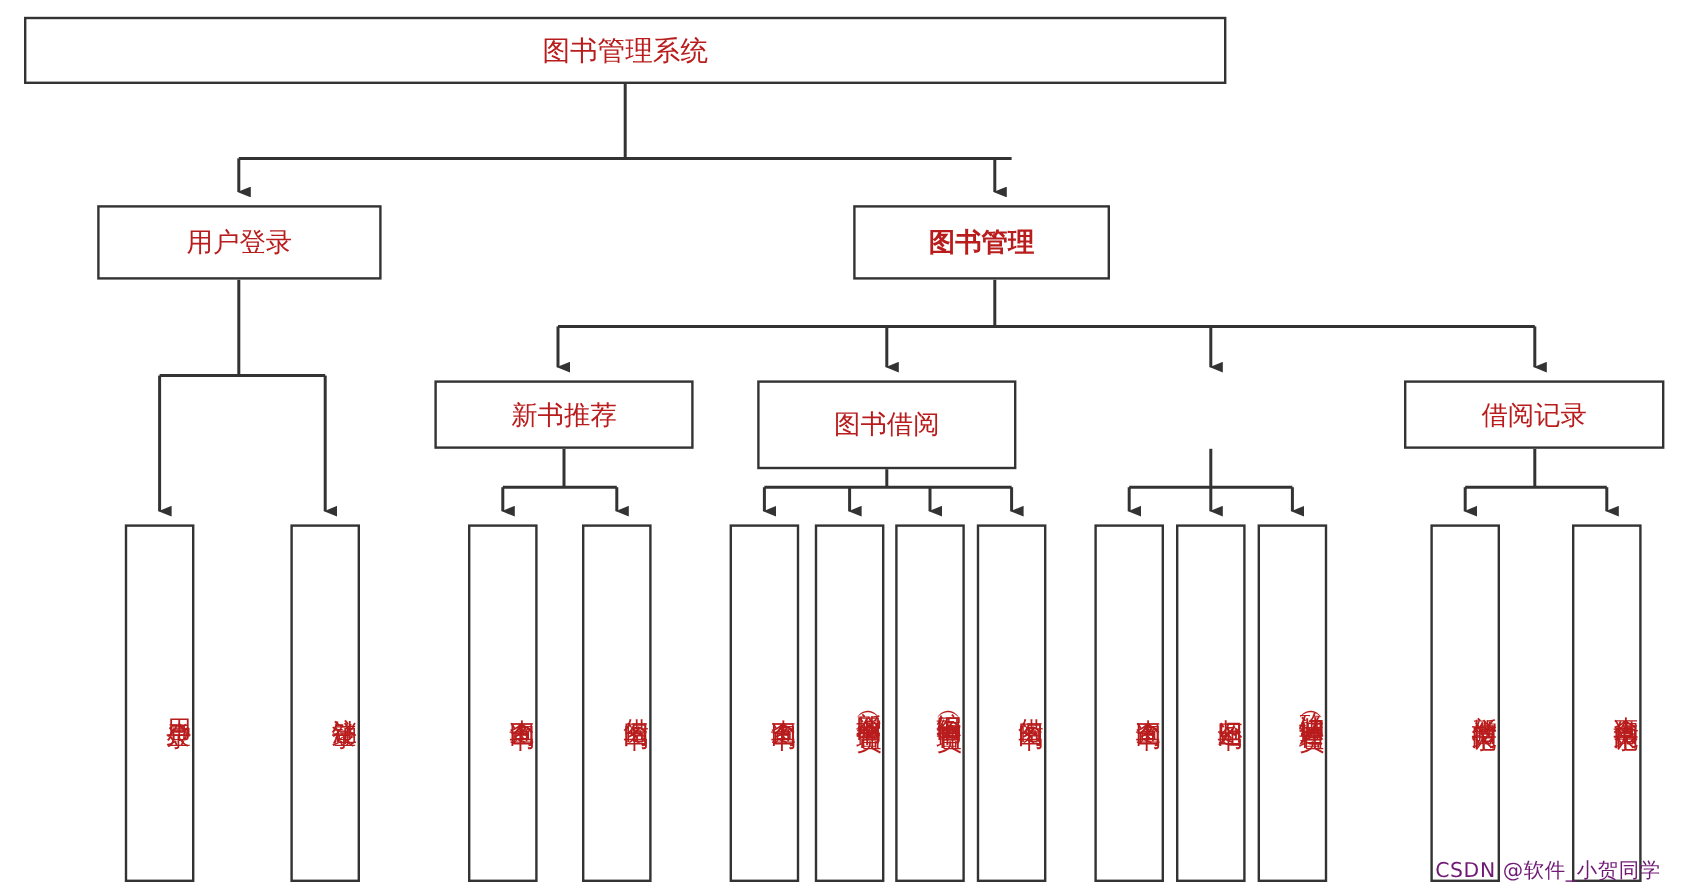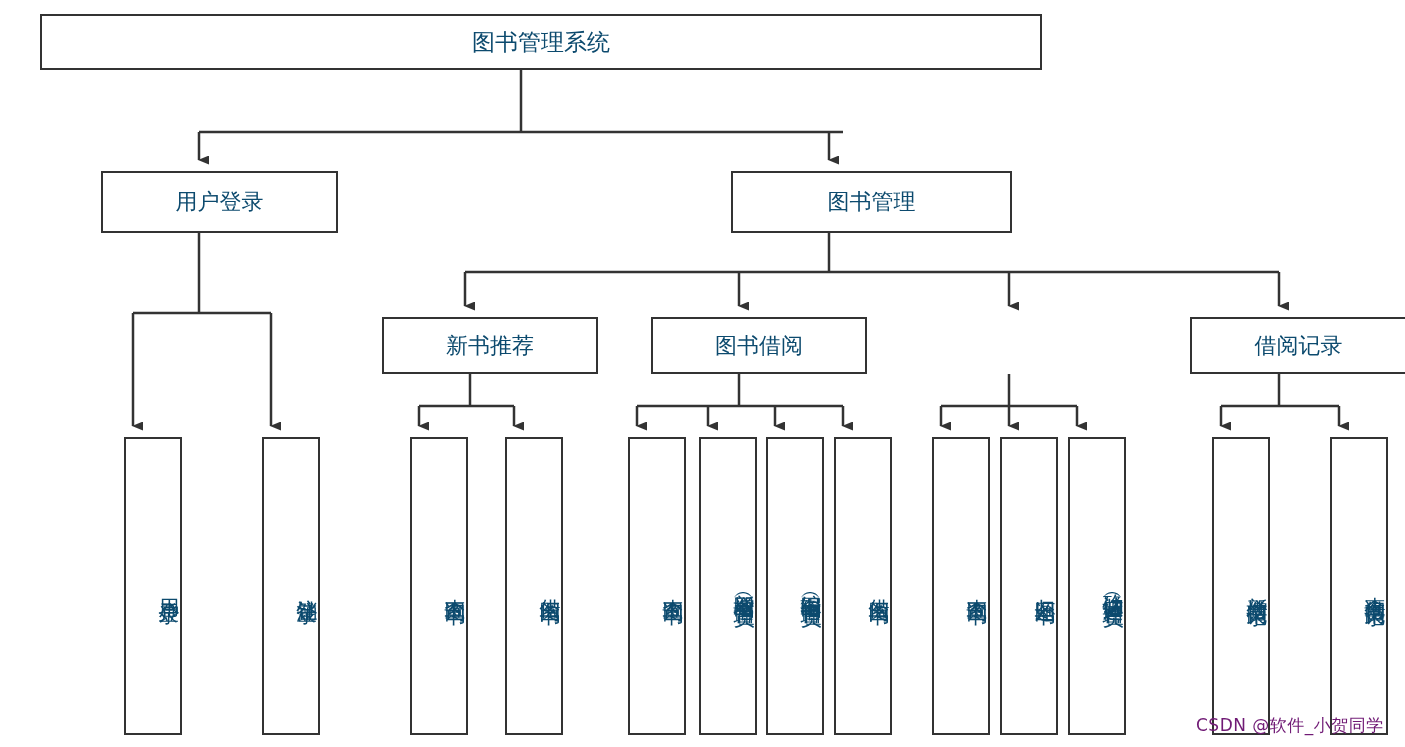--- a/index.html
+++ b/index.html
@@ -24,23 +24,22 @@
     pointer-events: none;
   }
   .node {
     position: absolute;
     box-sizing: border-box;
     background: #ffffff;
     border: 2.5px solid #333333;
     display: flex;
     align-items: center;
     justify-content: center;
-    color: #0c4a6e;
+    color: #b91c1c;
     z-index: 2;
-    margin-left: 20px;
   }
   .node.root      { font-size: 23px; }
   .node.level2    { font-size: 22px; }
   .node.level3    { font-size: 22px; font-family: Liberation Mono, monospace; }
   .node.leaf {
     font-size: 21px;
     writing-mode: vertical-rl;
     text-orientation: upright;
     letter-spacing: 2px;
     line-height: 1.05;
@@ -121,28 +120,28 @@
     </g>
   </svg>
 
   <div class="node root" style="left:20px; top:14px; width:1002px; height:56px;">
     <span class="label">图书管理系统</span>
   </div>
 
   <div class="node level2" style="left:81px; top:171px; width:237px; height:62px;">
     <span class="label">用户登录</span>
   </div>
-  <div class="node level2" style="left:711px; top:171px; width:281px; height:62px;">
+  <div class="node level2" style="left:711px; top:171px; width:214px; height:62px;font-weight:bold;">
     <span class="label">图书管理</span>
   </div>
 
   <div class="node level3" style="left:362px; top:317px; width:216px; height:57px;">
     <span class="label">新书推荐</span>
   </div>
-  <div class="node level3" style="left:631px; top:317px; width:216px; height:57px;">
+  <div class="node level3" style="left:631px; top:317px; width:216px; height:74px;">
     <span class="label">图书借阅</span>
   </div>
   <div class="node level3" style="left:1170px; top:317px; width:217px; height:57px;">
     <span class="label">借阅记录</span>
   </div>
 
   <div class="node leaf" style="left:104px; top:437px; width:58px; height:298px;">
     <span class="label">用户登录</span>
   </div>
   <div class="node leaf" style="left:242px; top:437px; width:58px; height:298px;">

